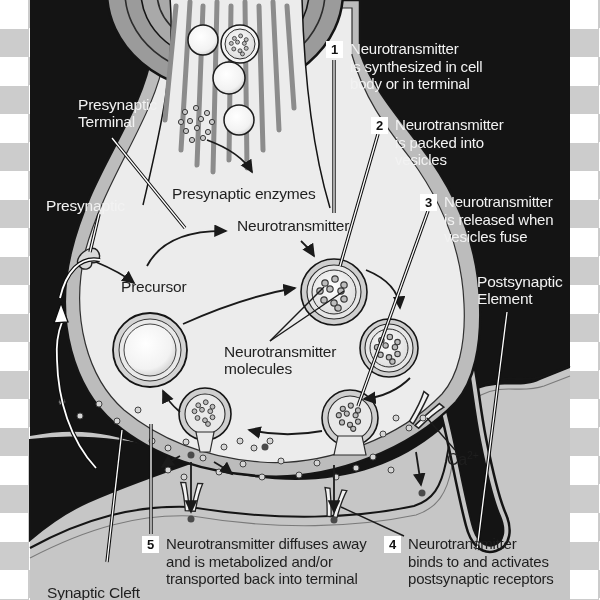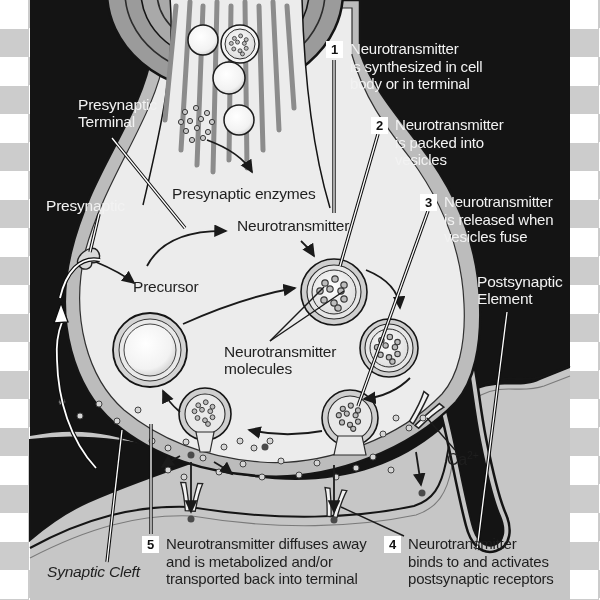--- a/index.html
+++ b/index.html
@@ -21,25 +21,25 @@
     font-size:13px;font-weight:bold;display:flex;align-items:center;justify-content:center;
     margin-top:1px;
   }
   .callout-text{white-space:pre-line;font-size:15px;line-height:1.18;letter-spacing:-0.2px;color:#1f1f1f;}
   .callout.onblack .callout-text{color:#f2f2f2;}
   
   .p-presyn{left:47px;top:96px;margin-left:31px;}
   .p-trans{left:46px;top:197px;}
   .p-bios{left:172px;top:185px;}
   .p-neuro{left:237px;top:217px;}
-  .p-prec{left:133px;top:278px;}
+  .p-prec{left:121px;top:278px;}
   .p-molec{left:224px;top:343px;}
   .p-ca{left:447px;top:450px;font-size:16px;}
   .p-ca sup{font-size:10.5px;}
-  .p-cleft{left:47px;top:563px;font-style:italic;}
+  .p-cleft{left:47px;top:584px;}
   .p-post{left:477px;top:273px;}
   .c1{left:326px;top:40px;}
   .c2{left:371px;top:116px;}
   .c3{left:420px;top:193px;}
   .c4{left:384px;top:535px;}
   .c5{left:142px;top:535px;}
 </style>
 </head>
 <body>
 

